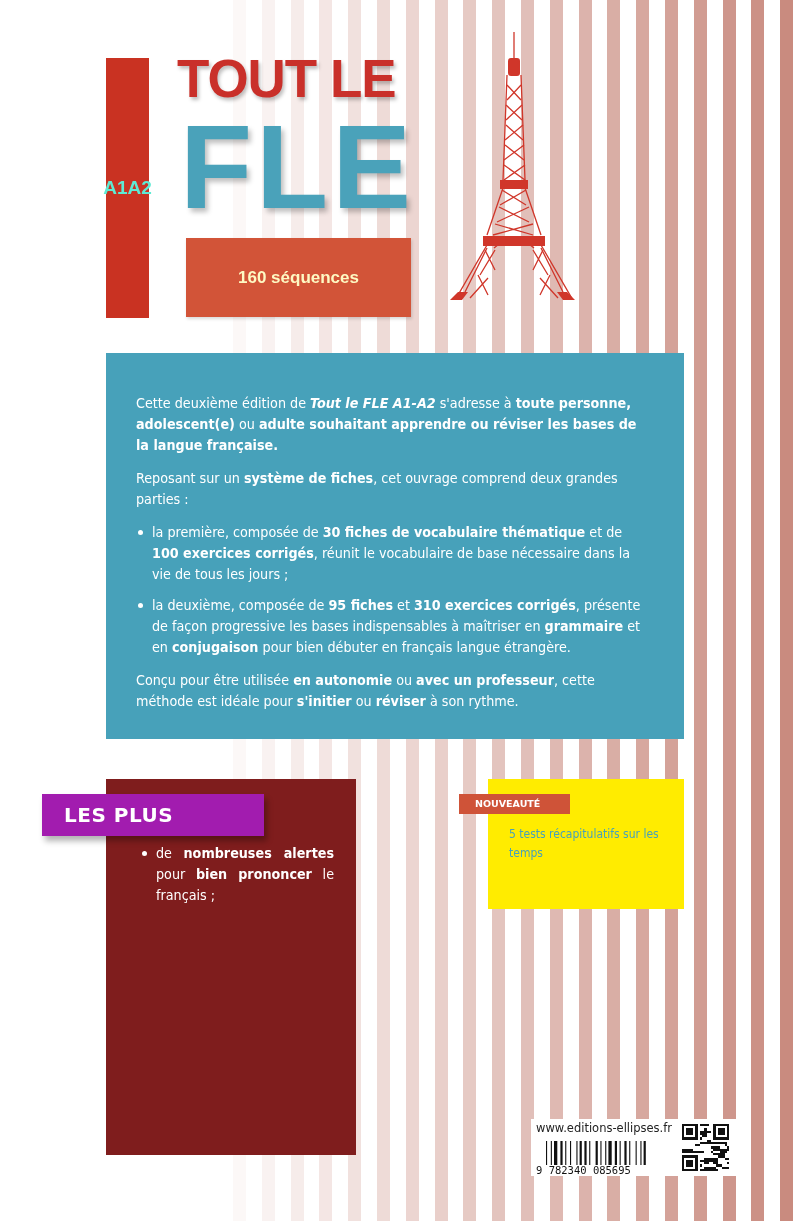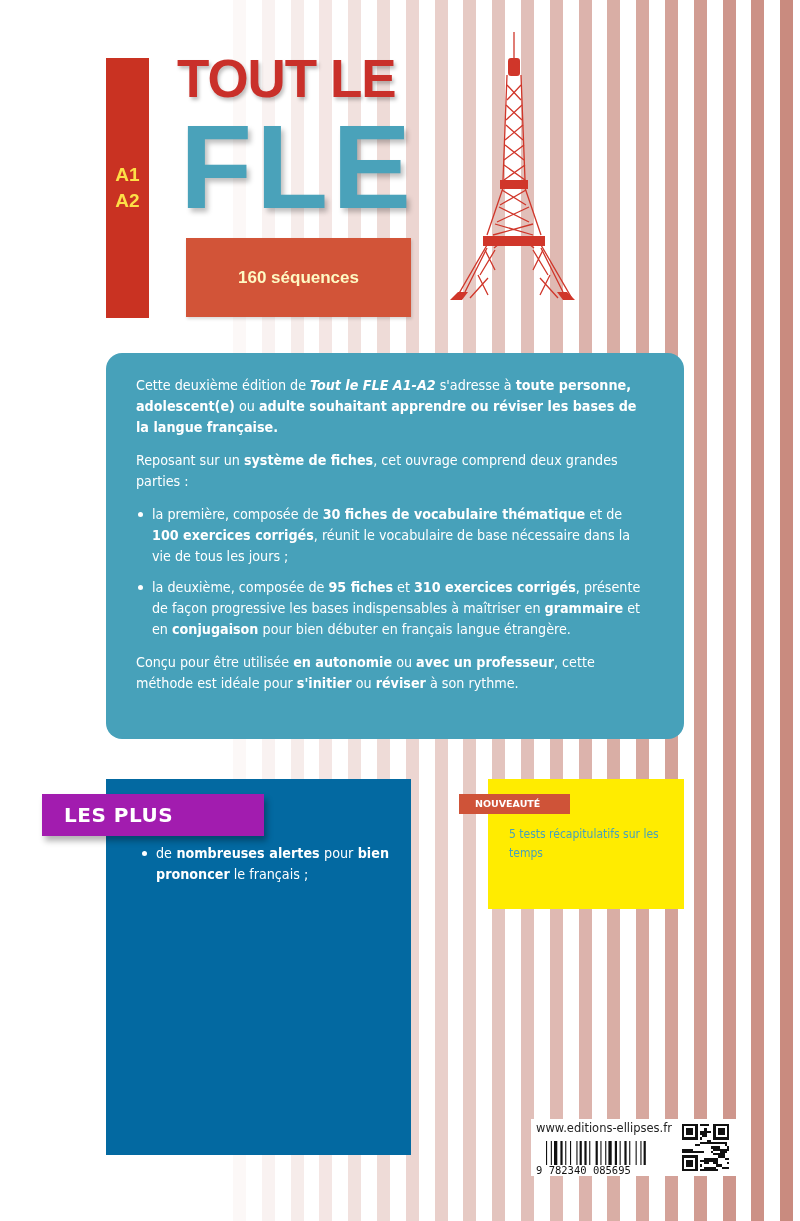--- a/index.html
+++ b/index.html
@@ -7,22 +7,22 @@
     width:800px; height:1221px; position:relative; overflow:hidden;
     background:#ffffff;
     font-family:"DejaVu Sans Condensed","DejaVu Sans","Liberation Sans",sans-serif;
   }
   .stripes { position:absolute; left:0; top:0; width:800px; height:1221px; }
   .stripe { position:absolute; top:0; height:1221px; width:13px; }
 
   .level-bar {
     position:absolute; left:106px; top:58px; width:43px; height:260px;
     background:#c93222;
-    display:flex; flex-direction:column; align-items:center; justify-content:center;
-    color:#fde047; font-family:"Liberation Sans Narrow","Liberation Sans",sans-serif;
+    display:flex; flex-direction:row; align-items:center; justify-content:center;
+    color:#5eead4; font-family:"Liberation Sans Narrow","Liberation Sans",sans-serif;
     font-weight:bold; font-size:19px; line-height:26px;
   }
   .title-1 {
     position:absolute; left:177px; top:50px; width:240px;
     font-family:"Liberation Sans",sans-serif; font-weight:900;
     font-size:54px; line-height:56px; letter-spacing:-1px;
     color:#c9302a; text-shadow:2px 3px 4px rgba(0,0,0,0.25);
     transform:scaleX(0.98); transform-origin:left;
   }
   .title-2 {
@@ -39,35 +39,35 @@
     font-family:"Liberation Sans Narrow","Liberation Sans",sans-serif;
     font-size:17px; line-height:22px; box-shadow:1px 2px 3px rgba(0,0,0,0.15);
   }
   .subtitle-box .thin { font-weight:normal; }
   .subtitle-box .bold { font-weight:bold; }
   .eiffel { position:absolute; left:450px; top:30px; width:125px; height:270px; }
 
   .desc-box {
     position:absolute; left:106px; top:353px; width:578px; height:386px;
     background:#47a1ba; color:#fff; box-sizing:border-box;
-    padding:22px 32px 0 30px; font-size:14.2px; line-height:21px;border-radius:16px;
+    padding:40px 32px 0 30px; font-size:14.2px; line-height:21px;
   }
   .desc-box p { margin:0 0 12px 0; }
   .desc-box ul { margin:0 0 12px 0; padding:0; list-style:none; }
   .desc-box li { position:relative; padding-left:16px; margin-bottom:10px; }
   .desc-box li::before {
     content:""; position:absolute; left:2px; top:8px; width:5px; height:5px;
     border-radius:50%; background:#fff;
   }
   .desc-box b { font-weight:bold; }
   .desc-box i { font-style:italic; font-weight:bold; }
 
   .plus-box {
-    position:absolute; left:106px; top:779px; width:305px; height:376px;
-    background:#0369a1; color:#fff; box-sizing:border-box;
+    position:absolute; left:106px; top:779px; width:250px; height:376px;
+    background:#7f1d1d; color:#fff; box-sizing:border-box;
     padding:64px 22px 0 34px; font-size:14.2px; line-height:21px;
   }
   .plus-box ul { margin:0; padding:0; list-style:none; }
   .plus-box li { position:relative; padding-left:16px; margin-bottom:11px; text-align:justify; }
   .plus-box li::before {
     content:""; position:absolute; left:2px; top:8px; width:5px; height:5px;
     border-radius:50%; background:#fff;
   }
   .plus-box b { font-weight:bold; }
   .plus-tab {

